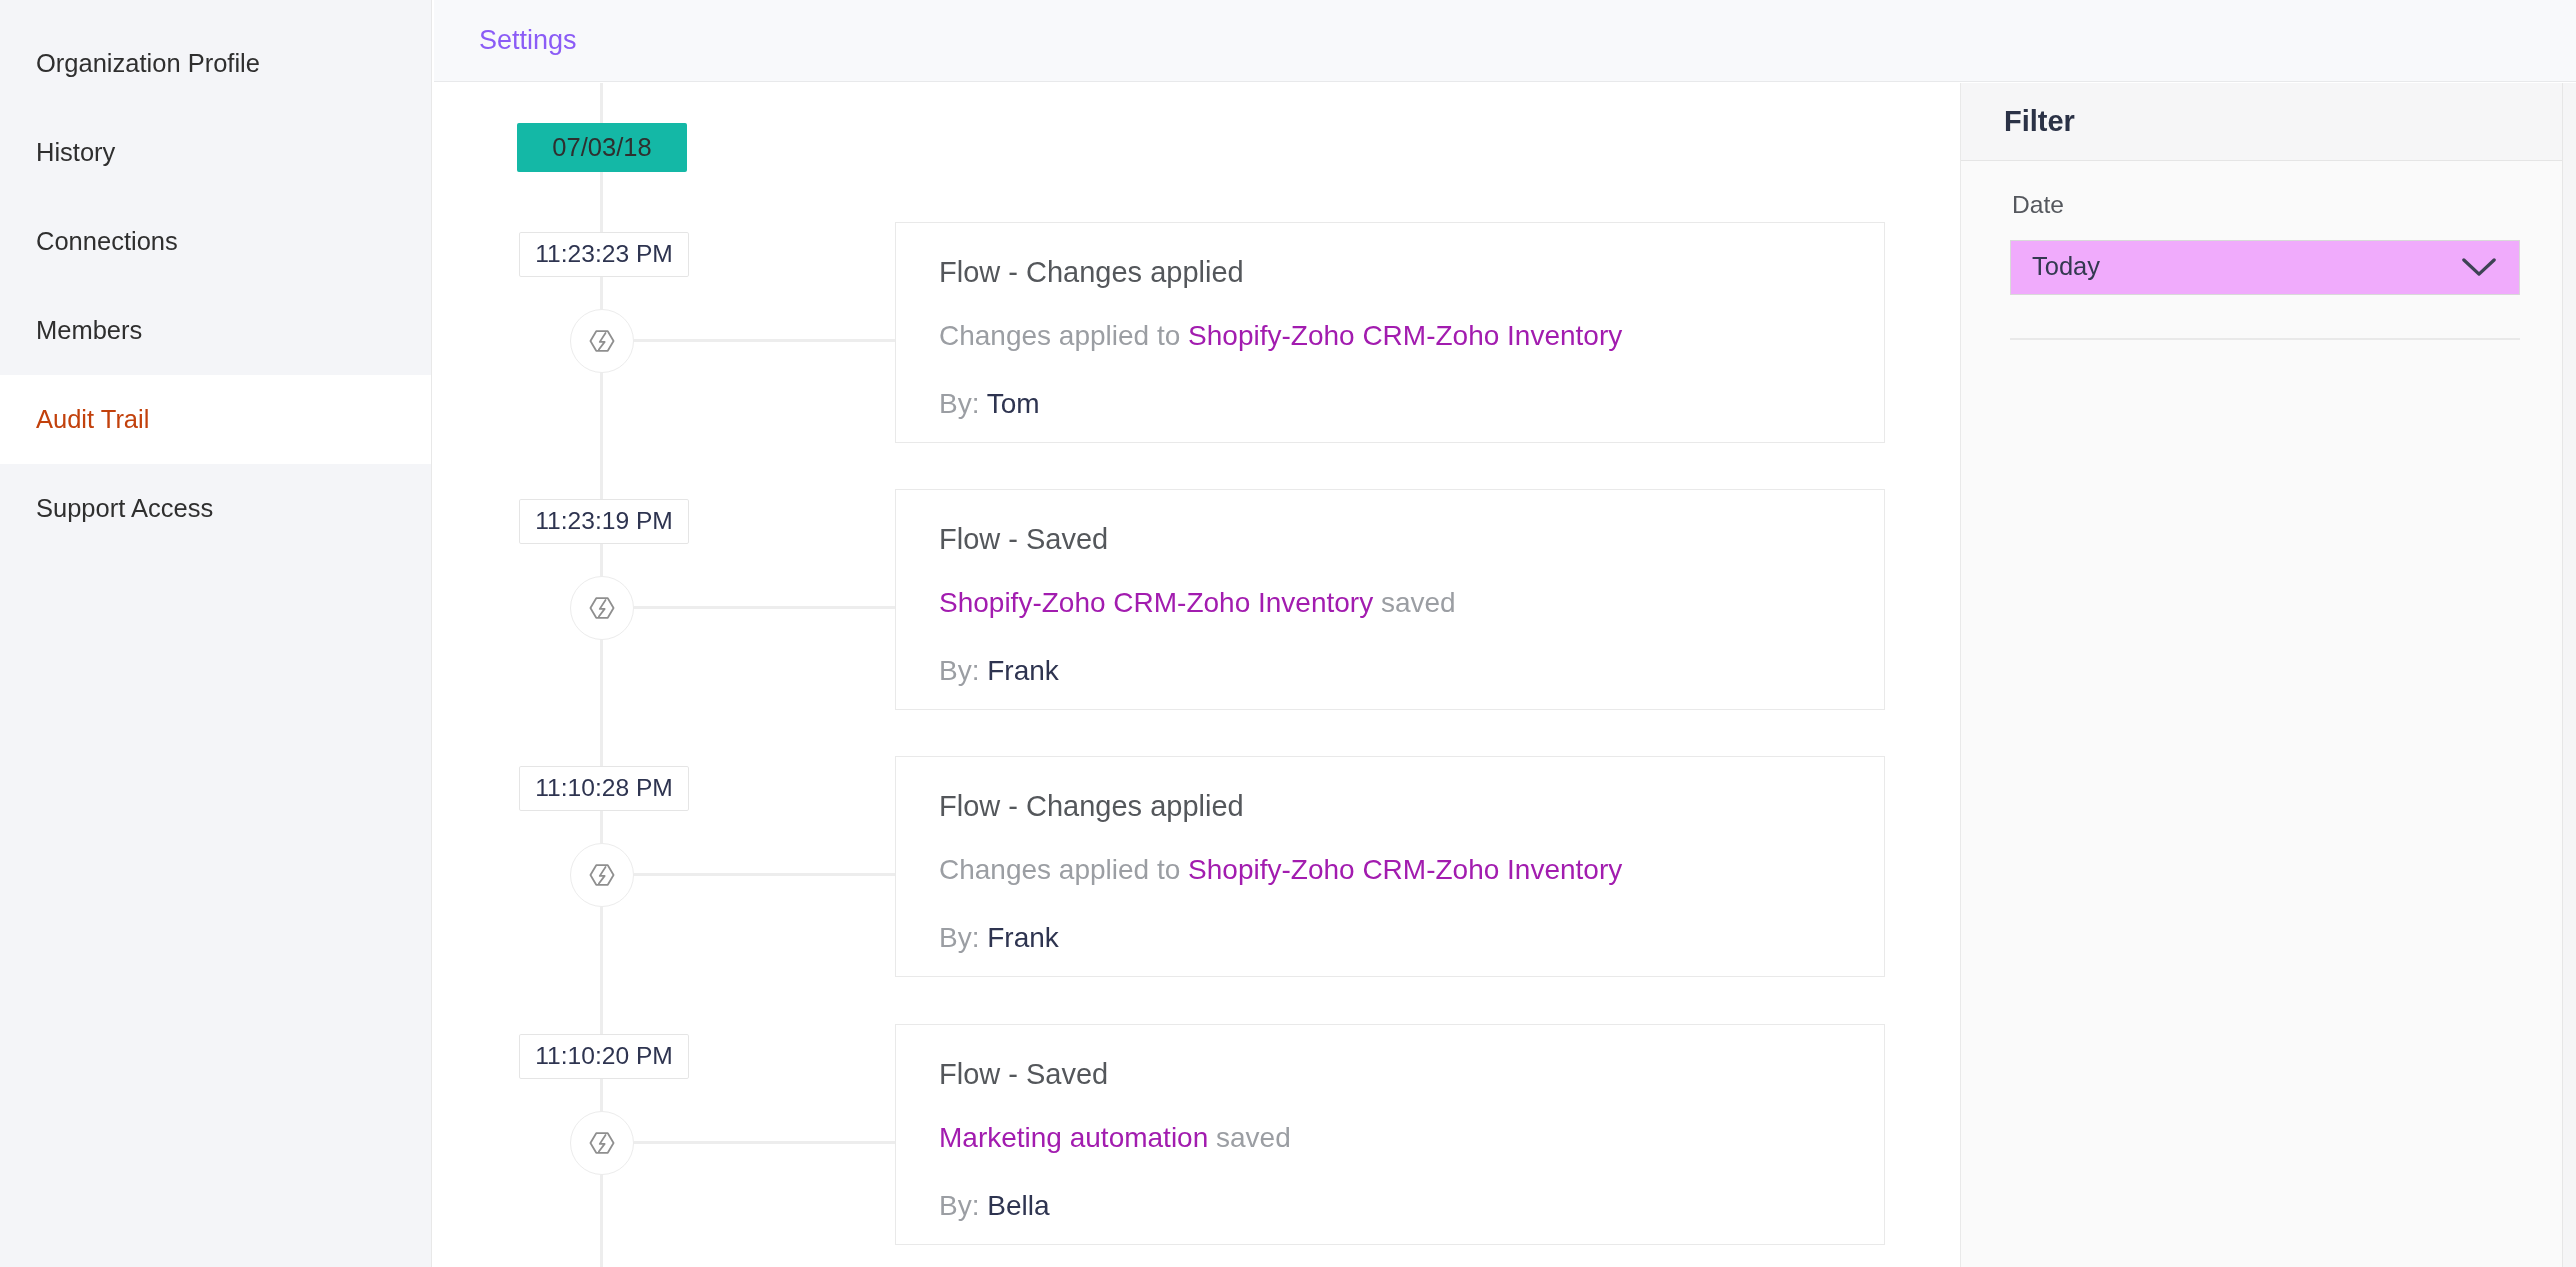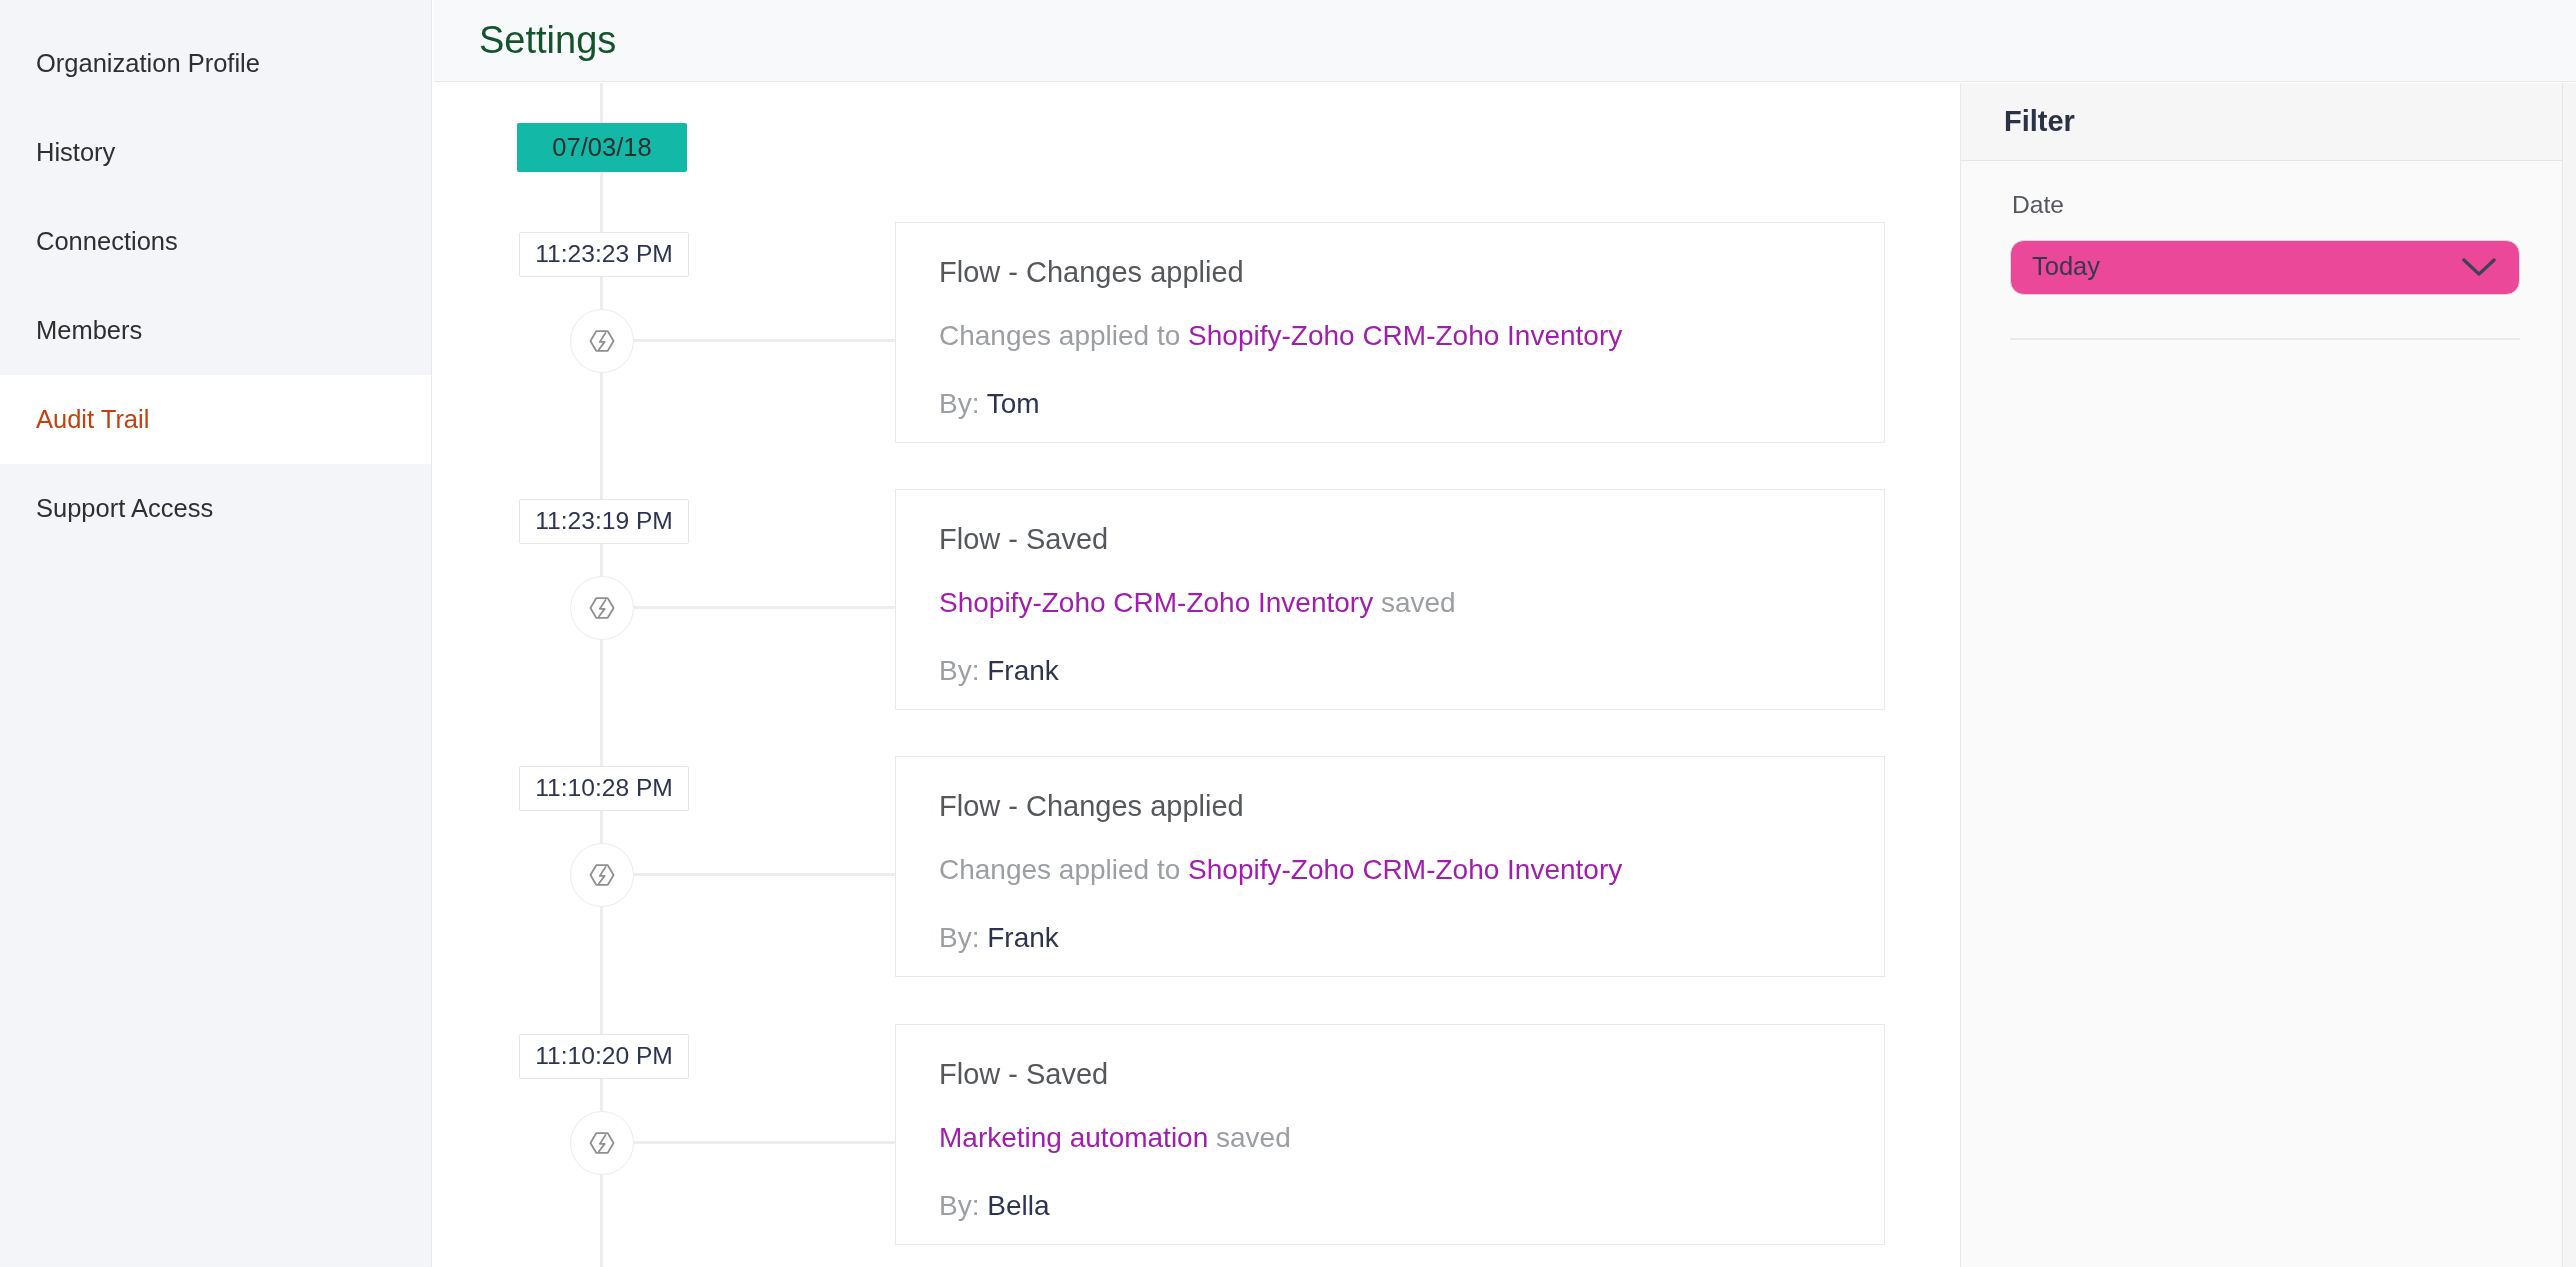--- a/index.html
+++ b/index.html
@@ -52,23 +52,23 @@
     left: 0; top: 0; right: 0;
     height: 81px;
     background: #f8f9fb;
     border-bottom: 1.9px solid #e8e9eb;
     z-index: 6;
   }
   .page-title {
     position: absolute;
     left: 45px; top: 0;
     line-height: 81px;
-    font-size: 38px;
+    font-size: 27px;
     font-weight: 500;
-    color: #14532d;
+    color: #8b5cf6;
   }
 
   
   .timeline-line {
     position: absolute;
     left: 166px; top: 83px; bottom: 0;
     width: 2.8px;
     background: #ededed;
     z-index: 1;
   }
@@ -189,23 +189,23 @@
     margin: 30px 0 0 51px;
     font-size: 24.6px;
     line-height: 28px;
     color: #55585e;
   }
   .filter-dropdown {
     position: relative;
     margin: 21px 0 0 49px;
     width: 510px; height: 55px;
     box-sizing: border-box;
-    background: #ec4899;
+    background: #f0abfc;
     border: 1.9px solid #d9d9d9;
-    border-radius: 14px;
+    border-radius: 0;
     cursor: pointer;
   }
   .filter-dropdown-value {
     padding-left: 21px;
     line-height: 51px;
     font-size: 25.5px;
     color: #333950;
   }
   .filter-dropdown .chev {
     position: absolute;

